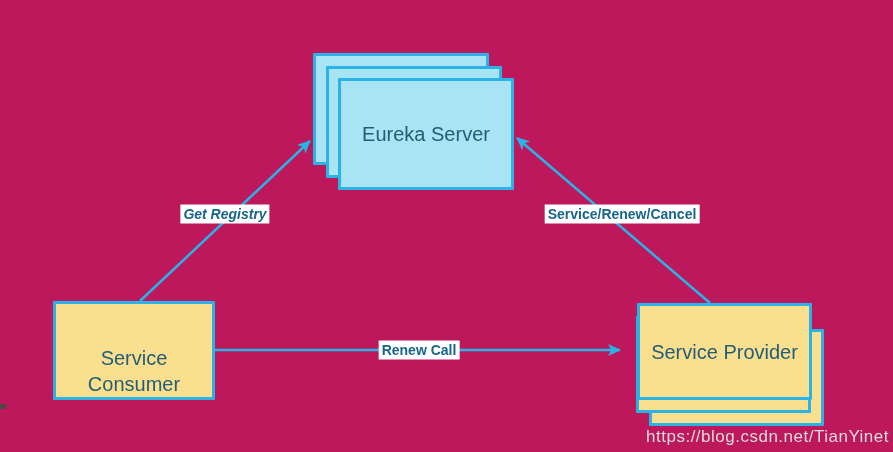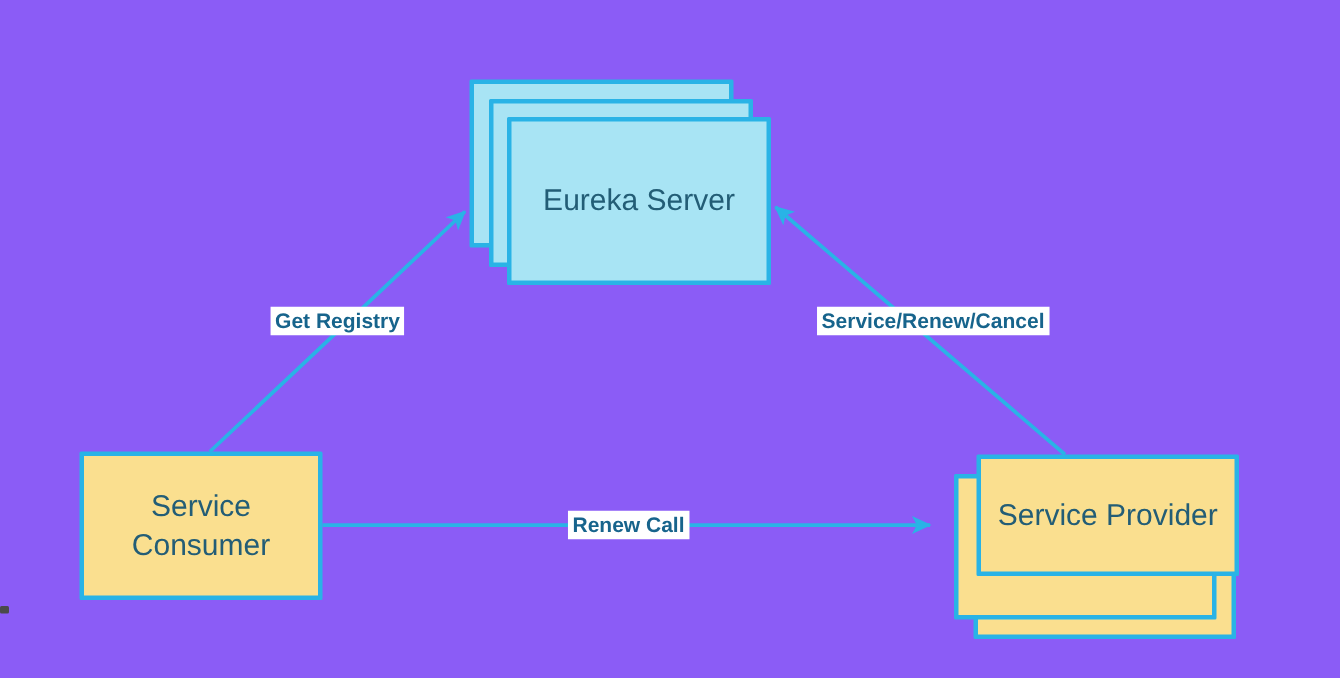--- a/index.html
+++ b/index.html
@@ -5,21 +5,21 @@
   html, body {
     margin: 0;
     padding: 0;
     background: #ffffff;
     font-family: "Liberation Sans", sans-serif;
   }
   .canvas {
     position: relative;
     width: 893px;
     height: 452px;
-    background: #8b5cf6;
+    background: #be185d;
     overflow: hidden;
   }
   .arrow-layer {
     position: absolute;
     left: 0;
     top: 0;
     width: 893px;
     height: 452px;
     pointer-events: none;
   }
@@ -94,32 +94,33 @@
   <div class="node-layer">
 
     <div class="stack-layer blue-fill" style="left:313px; top:53px; width:176px; height:112px;"></div>
     <div class="stack-layer blue-fill" style="left:326px; top:66px; width:176px; height:112px;"></div>
     <div class="node blue-fill" style="left:338px; top:78px; width:176px; height:112px;">
       <div class="node-label">Eureka Server</div>
     </div>
 
     <div class="stack-layer yellow-fill" style="left:649px; top:329px; width:175px; height:97px;"></div>
     <div class="stack-layer yellow-fill" style="left:636px; top:316px; width:175px; height:97px;"></div>
-    <div class="node yellow-fill" style="left:651px; top:303px; width:175px; height:81px;">
+    <div class="node yellow-fill" style="left:637px; top:303px; width:175px; height:97px;">
       <div class="node-label">Service Provider</div>
     </div>
 
-    <div class="node yellow-fill" style="left:53px; top:301px; width:162px; height:99px;">
+    <div class="node yellow-fill" style="left:53px; top:301px; width:162px; height:99px;align-items:flex-end;">
       <div class="node-label">Service Consumer</div>
     </div>
 
   </div>
 
   <div class="label-layer">
-    <div class="edge-label" style="left:225px; top:214px;">Get Registry</div>
+    <div class="edge-label" style="left:225px; top:214px;font-style:italic;">Get Registry</div>
     <div class="edge-label" style="left:622px; top:214px;">Service/Renew/Cancel</div>
     <div class="edge-label" style="left:419px; top:350px;">Renew Call</div>
   </div>
 
   <div class="stray-mark"></div>
 
+  <div class="watermark">https://blog.csdn.net/TianYinet</div>
 
 </div>
 
 </body></html>

